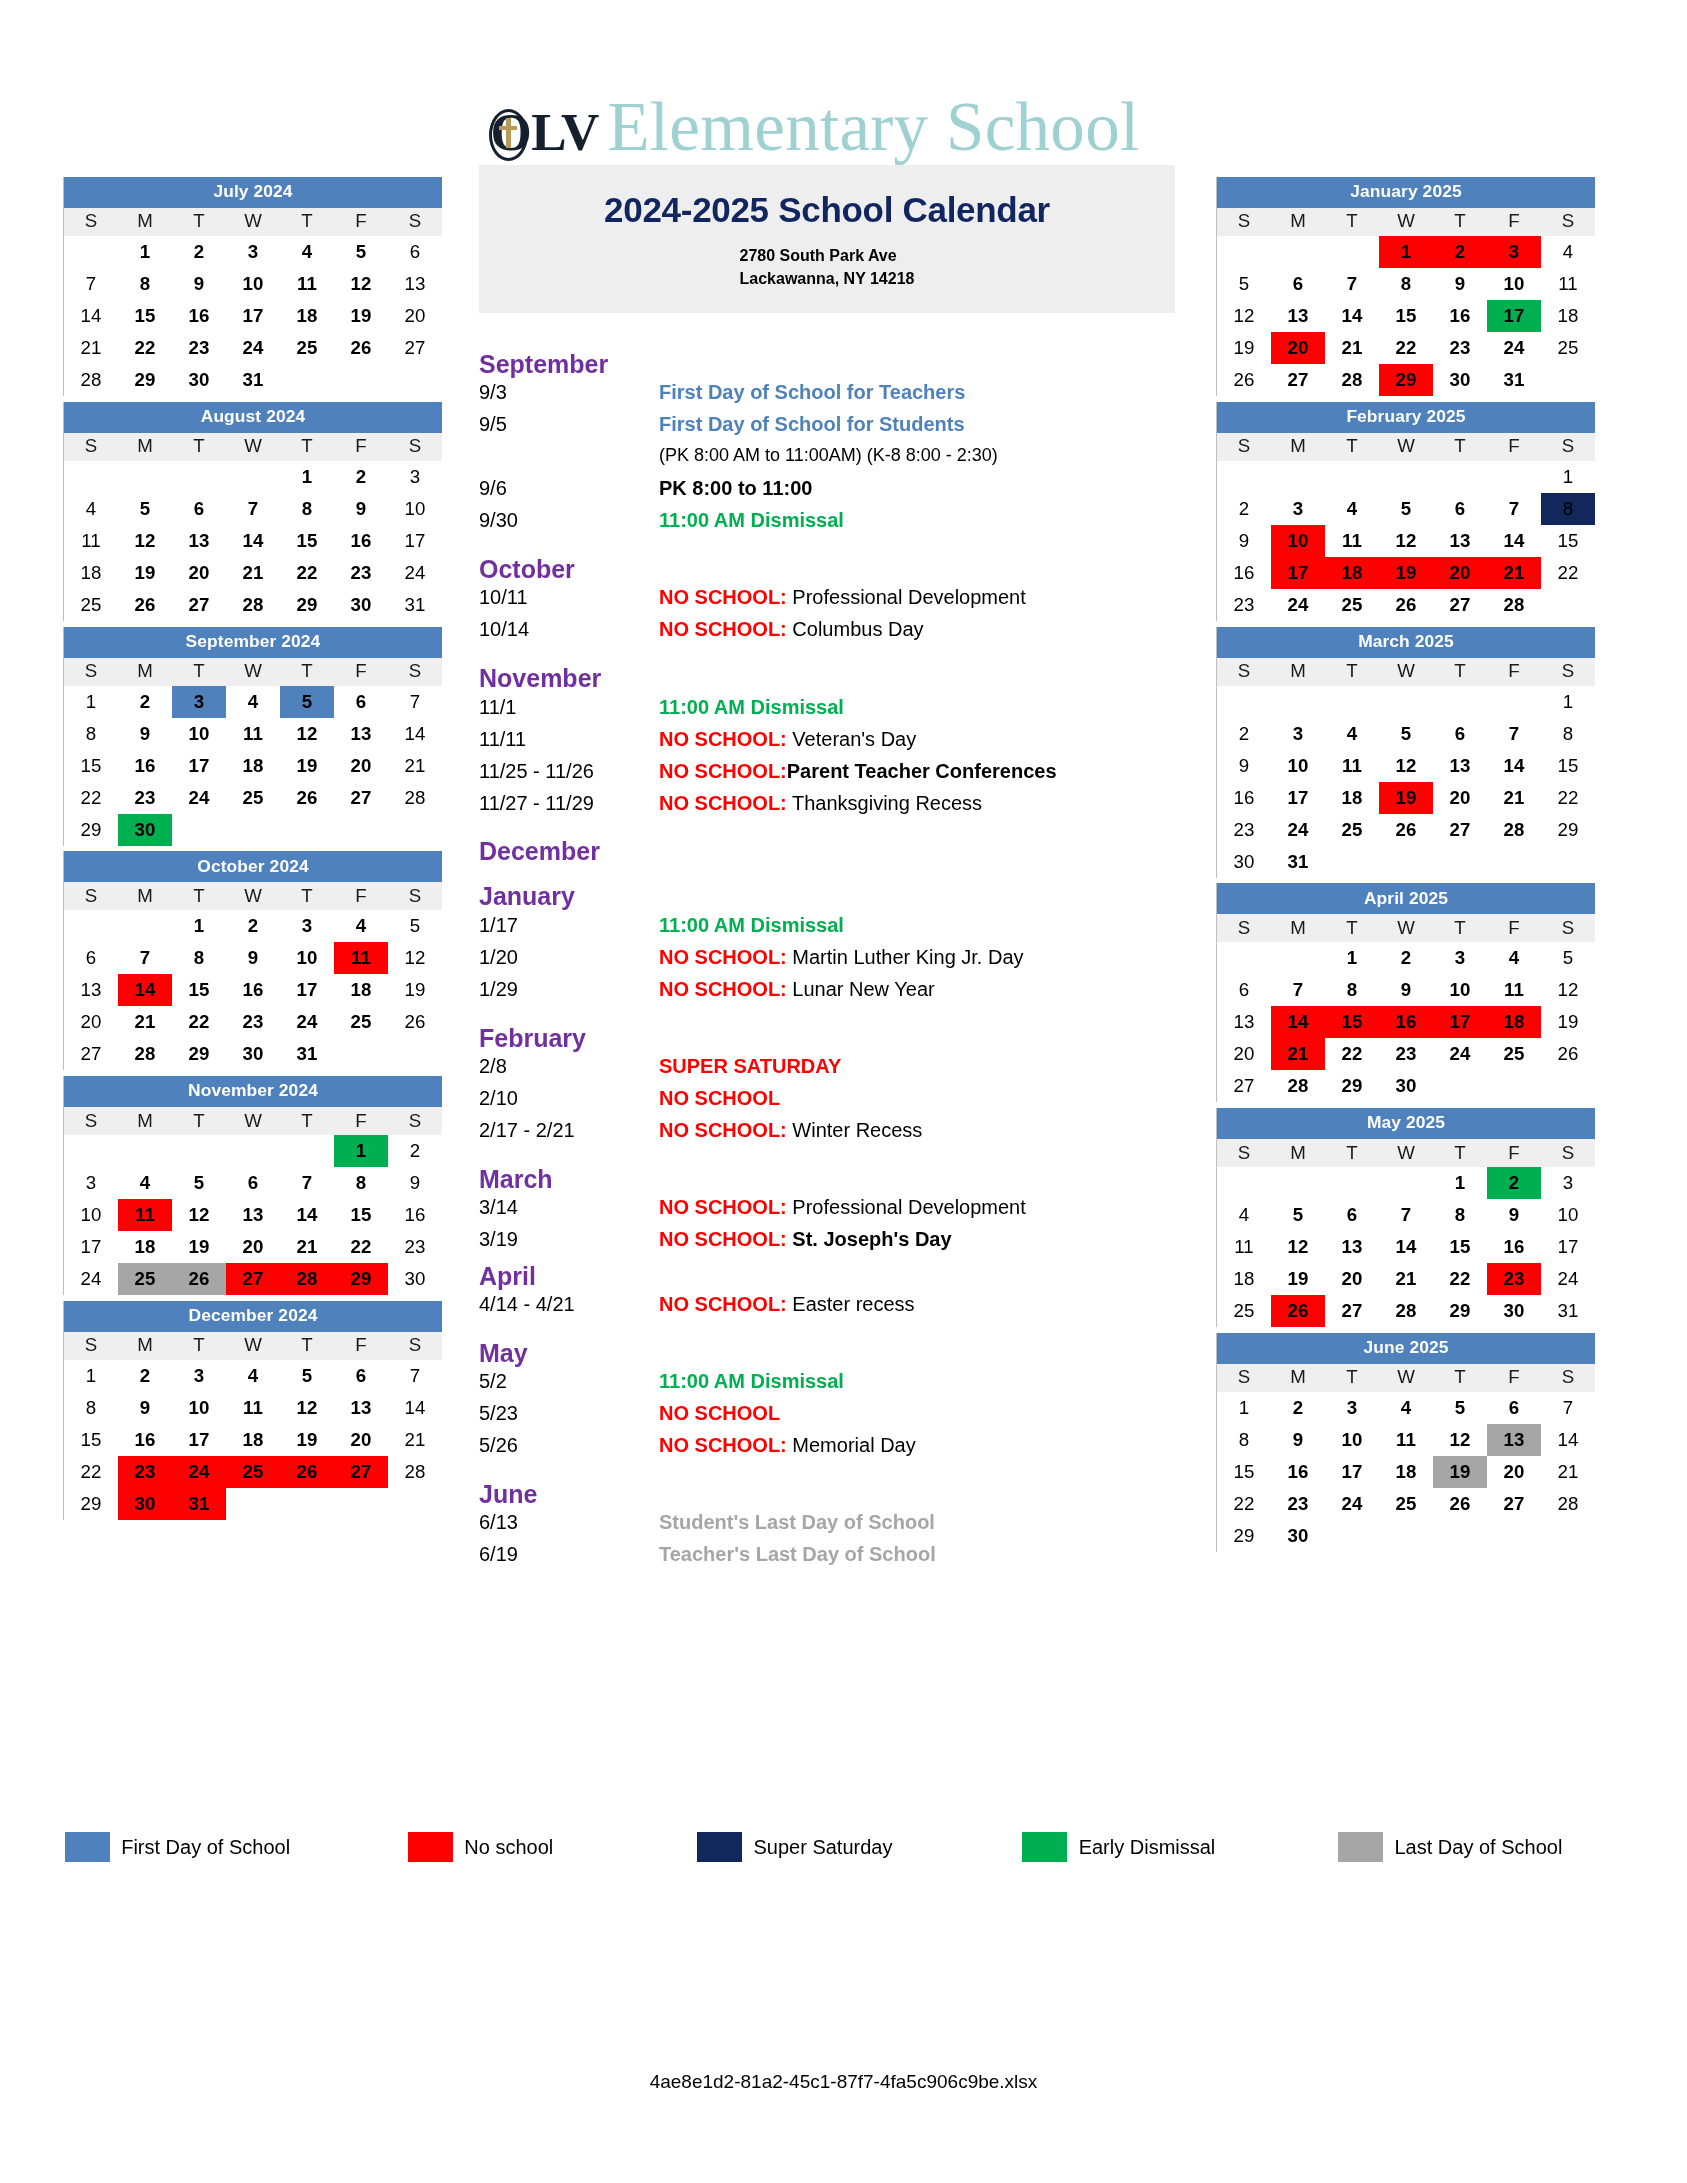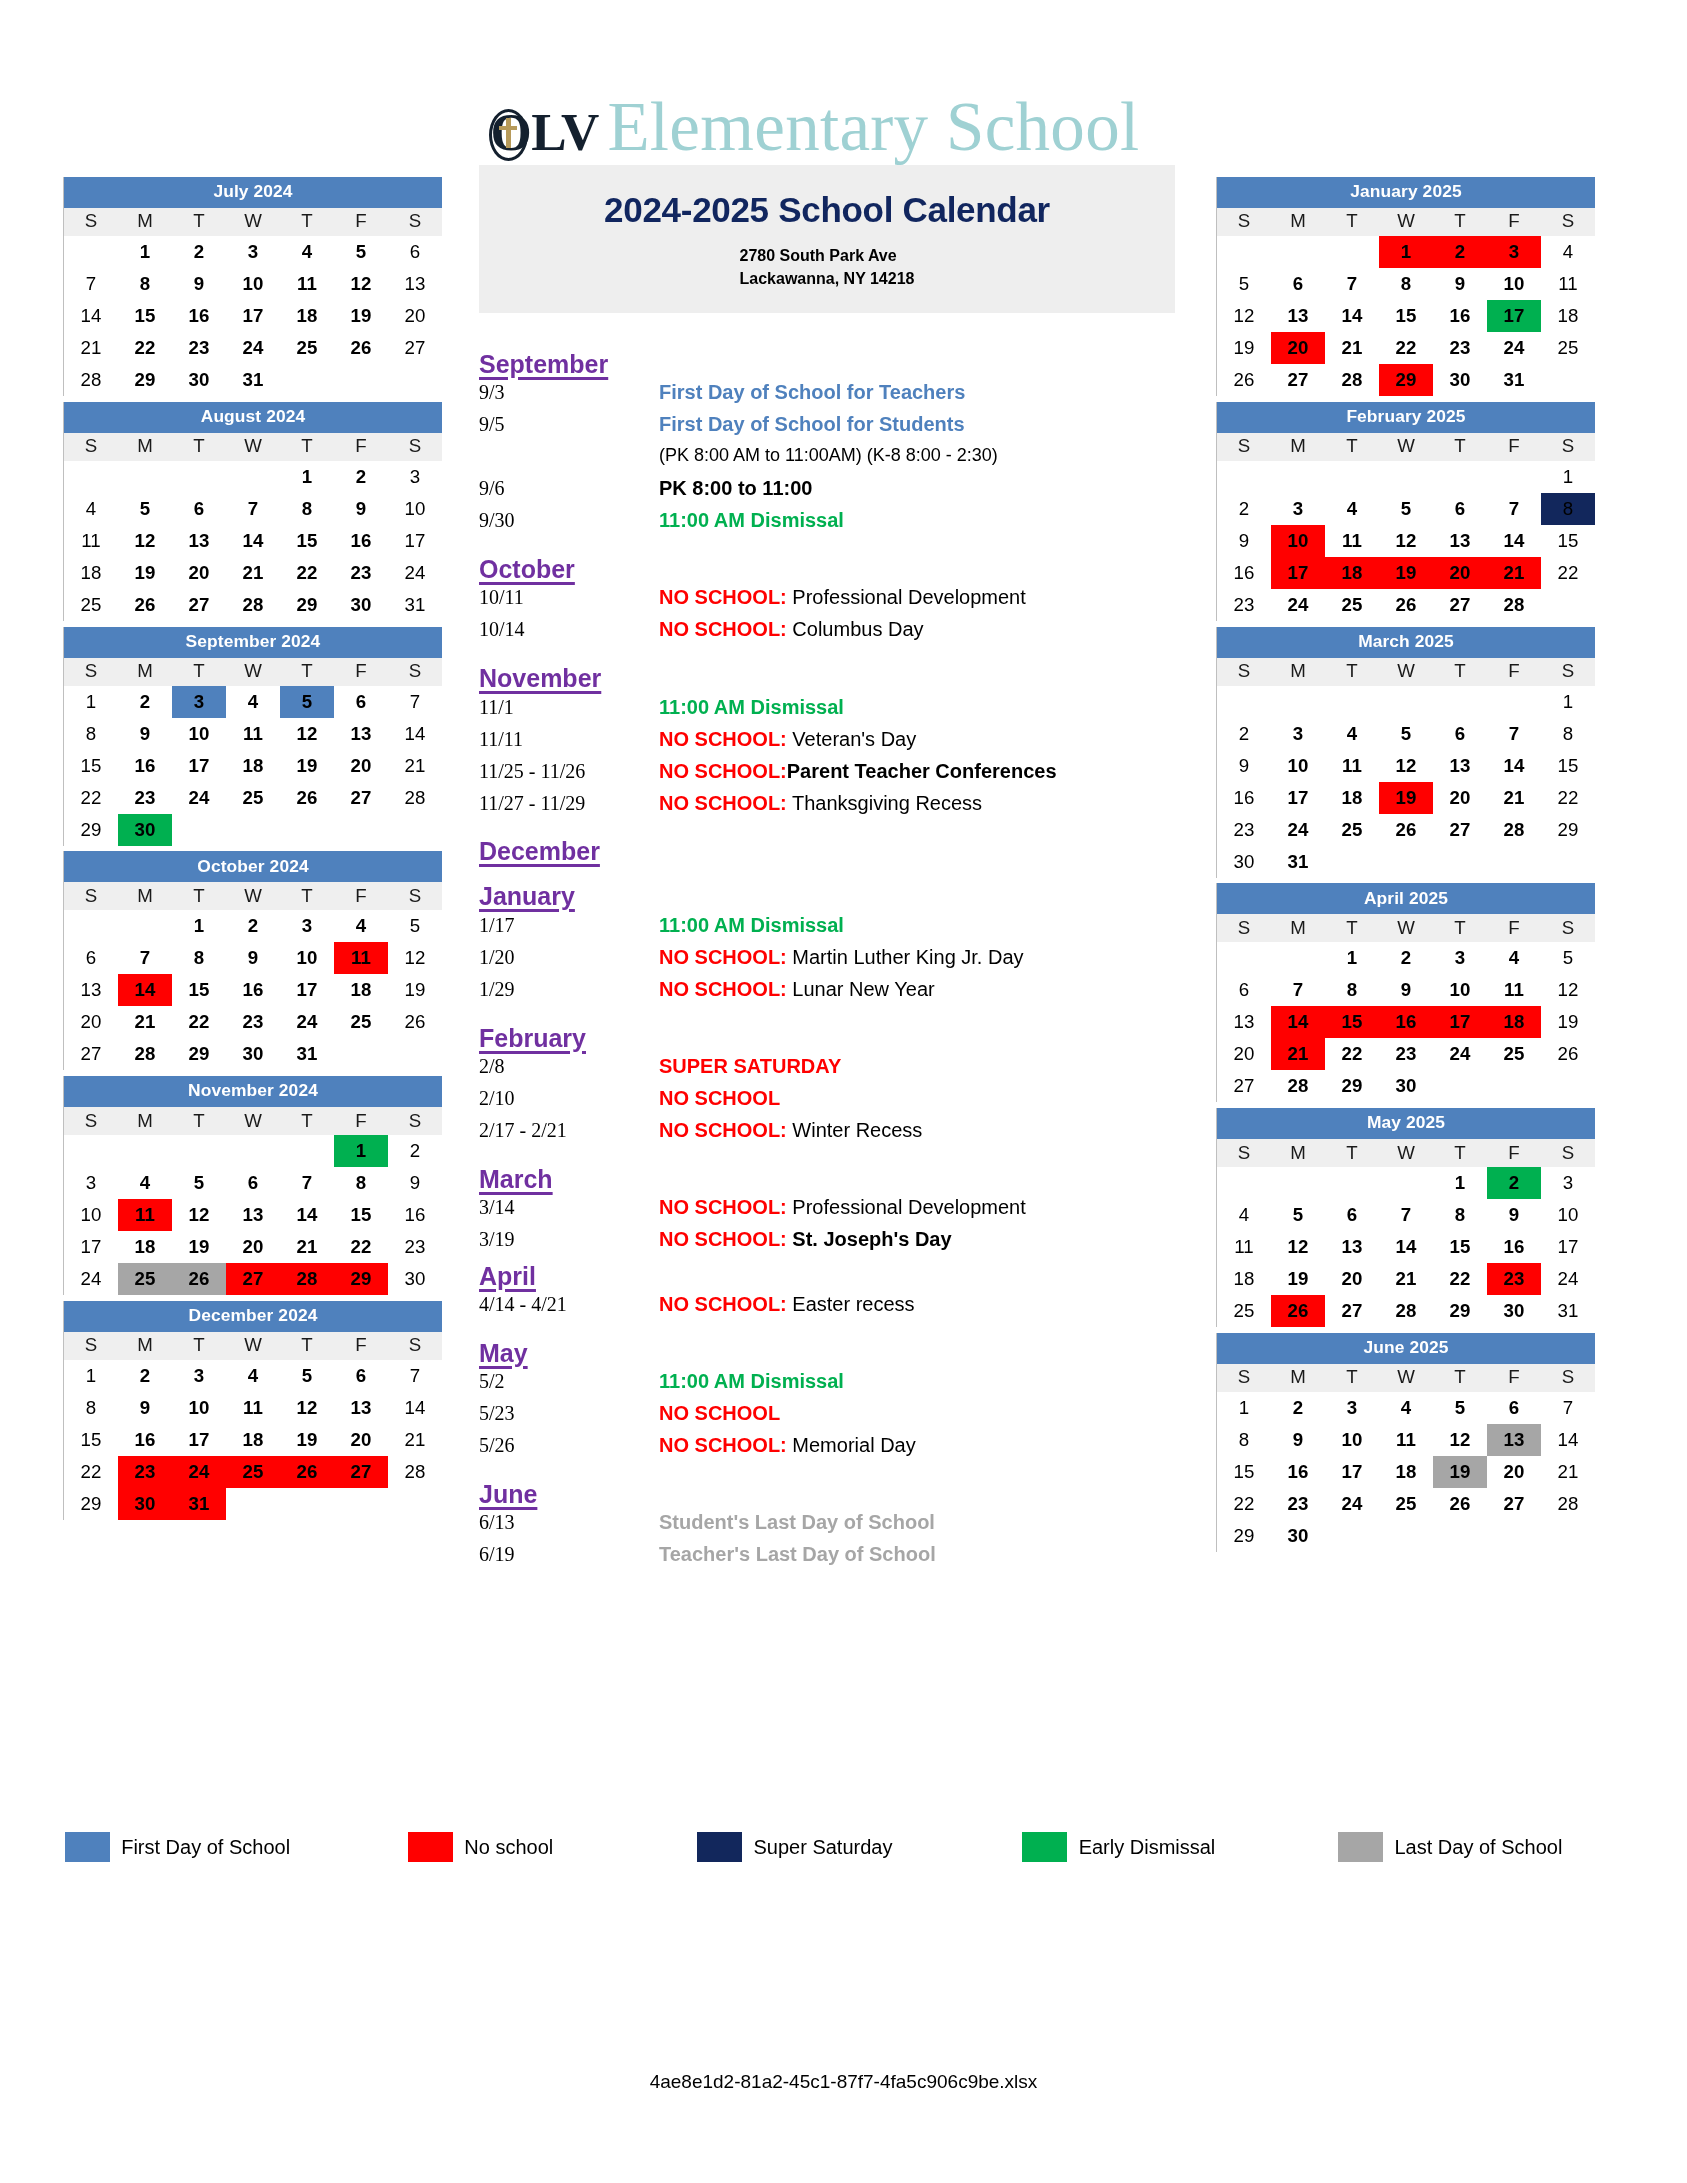--- a/index.html
+++ b/index.html
@@ -122,34 +122,33 @@
 
   
   .events {
     position: absolute;
     left: 479px; top: 336px;
     width: 709px;
   }
   .ev-month {
     font-size: 25px; font-weight: 700;
     color: #7030a0;
-    text-decoration: underline;
     text-underline-offset: 4.4px;
     text-decoration-thickness: 3.1px;
     margin: 13.7px 0 2.5px 0;
     display: inline-block;
   }
   .ev-month.tight { margin-top: 1.2px; }
   .ev-row {
     display: flex; align-items: baseline;
     min-height: 32px;
   }
   .ev-date {
     width: 180px; flex: 0 0 180px;
-    font-size: 20px; color: #000; font-family: Liberation Serif, serif;
+    font-size: 20px; color: #000;
   }
   .ev-text { font-size: 20px; color: #000; }
   .c-red   { color: #ff0000; font-weight: 700; }
   .c-green { color: #00b050; font-weight: 700; }
   .c-blue  { color: #4f81bd; font-weight: 700; }
   .c-gray  { color: #a6a6a6; font-weight: 700; }
   .c-black-b { color: #000; font-weight: 700; }
   .c-black { color: #000; font-weight: 400; }
   .ev-note { font-size: 18px; color: #000; }
 

